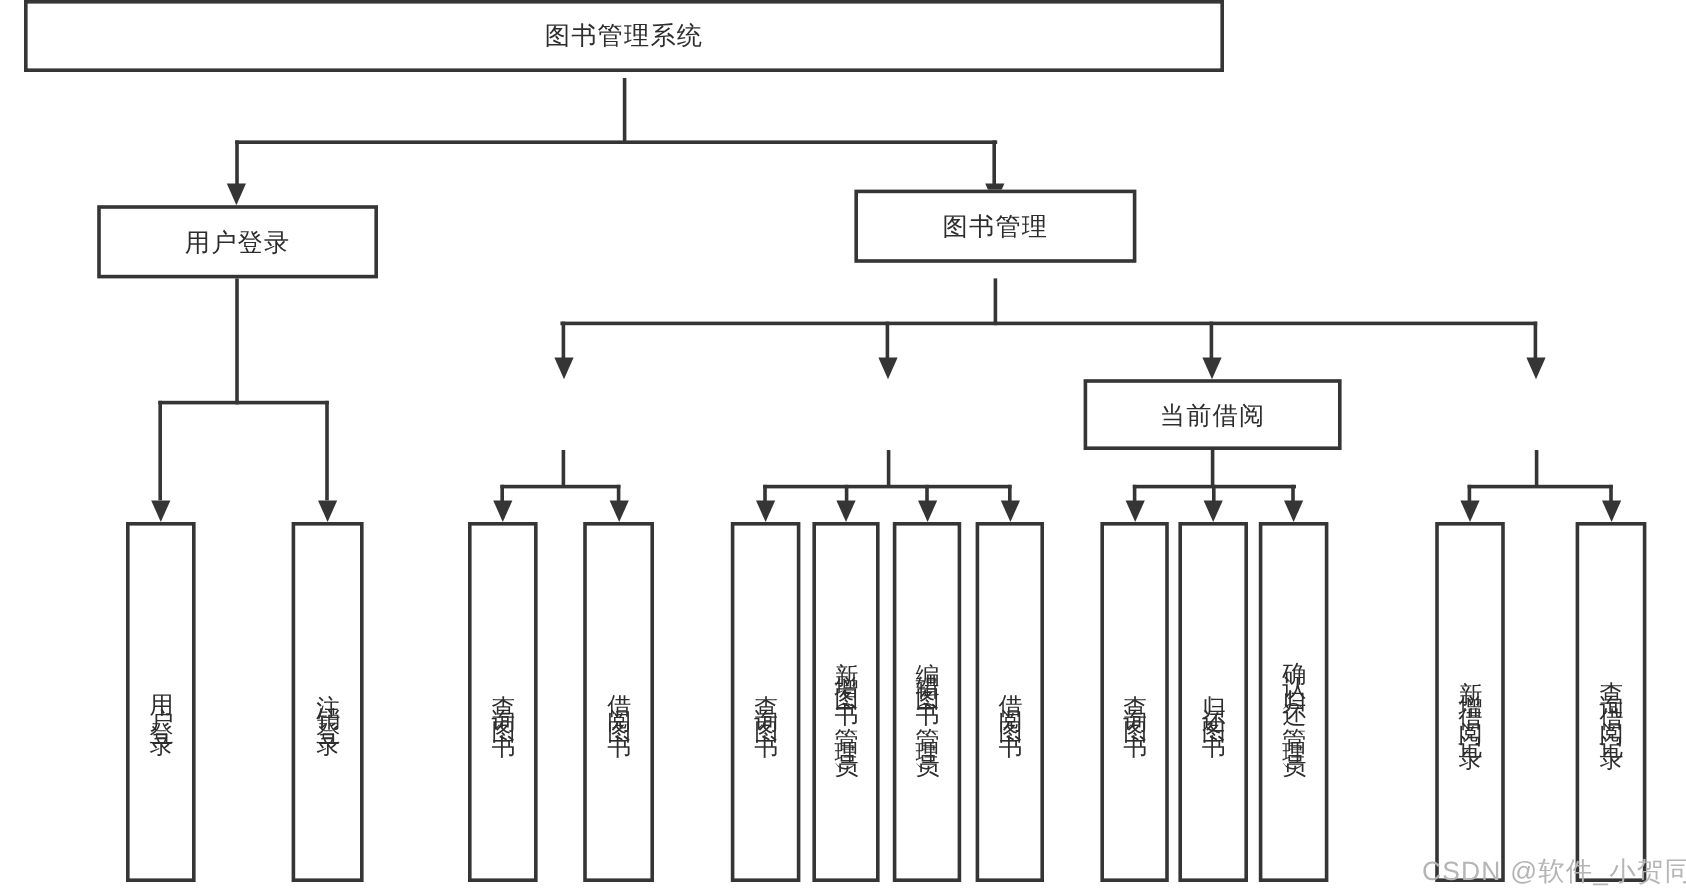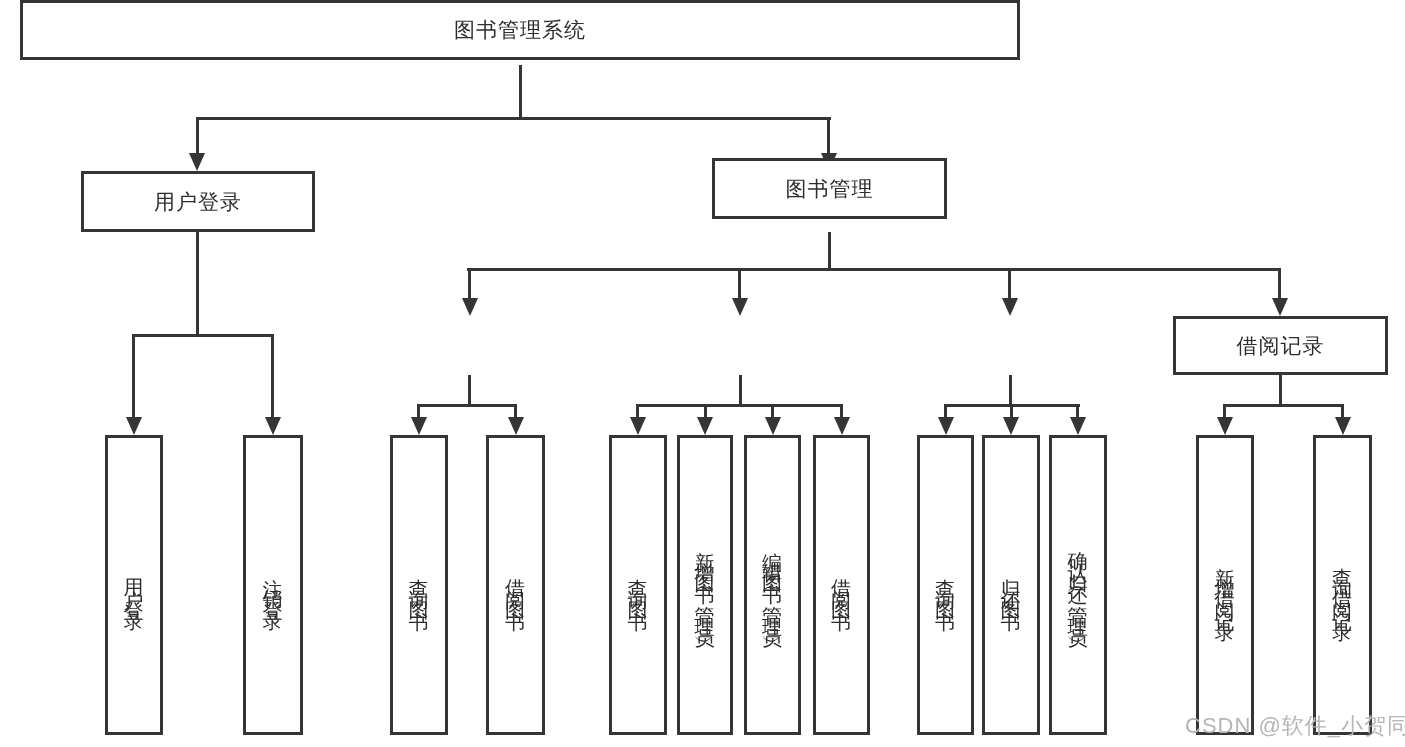--- a/index.html
+++ b/index.html
@@ -97,21 +97,21 @@
   <div class="ln" style="left:467px;top:268px;width:814px;height:3px;"></div>
   <div class="ln" style="left:468px;top:268px;width:3px;height:32px;"></div>
   <div class="ar" style="left:462px;top:298px;"></div>
   <div class="ln" style="left:738px;top:268px;width:3px;height:32px;"></div>
   <div class="ar" style="left:732px;top:298px;"></div>
   <div class="ln" style="left:1008px;top:268px;width:3px;height:32px;"></div>
   <div class="ar" style="left:1002px;top:298px;"></div>
   <div class="ln" style="left:1278px;top:268px;width:3px;height:32px;"></div>
   <div class="ar" style="left:1272px;top:298px;"></div>
 
-  <div class="box" style="left:1173px;top:316px;width:215px;height:59px;">借阅记录</div>
+  <div class="box" style="left:903px;top:316px;width:215px;height:59px;">当前借阅</div>
 
   <div class="ln" style="left:468px;top:375px;width:3px;height:31px;"></div>
   <div class="ln" style="left:417px;top:404px;width:100px;height:3px;"></div>
   <div class="ln" style="left:417px;top:404px;width:3px;height:15px;"></div>
   <div class="ar" style="left:411px;top:417px;"></div>
   <div class="ln" style="left:514px;top:404px;width:3px;height:15px;"></div>
   <div class="ar" style="left:508px;top:417px;"></div>
 
   <div class="vbox" style="left:390px;top:435px;width:58px;height:300px;">查询图书</div>
   <div class="vbox" style="left:486px;top:435px;width:59px;height:300px;">借阅图书</div>

